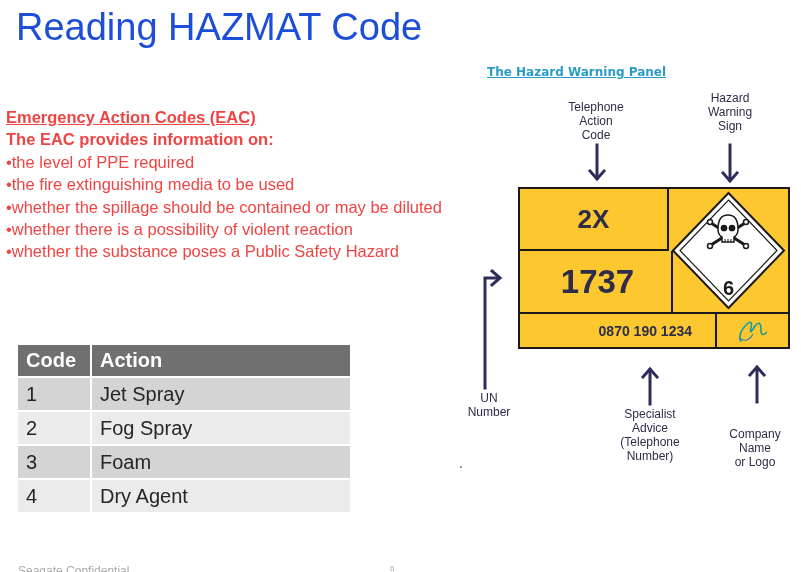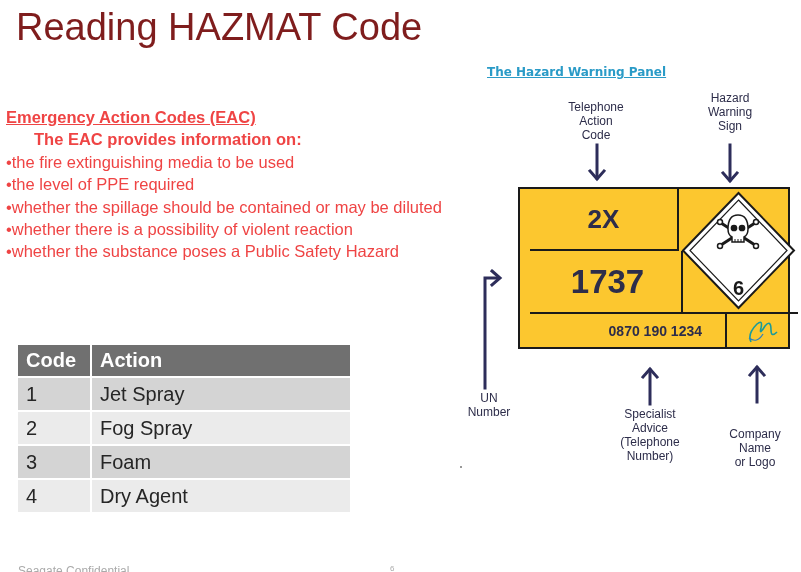--- a/index.html
+++ b/index.html
@@ -1,51 +1,51 @@
 <!DOCTYPE html>
 <html><head>
 <meta charset="utf-8">
 <style>
   html, body { margin:0; padding:0; }
   body { width:801px; height:572px; background:#ffffff; position:relative; overflow:hidden; font-family:"Liberation Sans", sans-serif; }
-  .title { position:absolute; left:16px; top:6px; font-size:38px; color:#7f1d1d; font-weight:normal; letter-spacing:0; }
+  .title { position:absolute; left:16px; top:6px; font-size:38px; color:#1d4ed8; font-weight:normal; letter-spacing:0; }
   .eac { position:absolute; left:6px; top:106px; font-size:16.5px; color:#ef4444; line-height:22.4px; }
   .eac .h1 { font-weight:bold; text-decoration:underline; }
-  .eac .h2 { font-weight:bold;margin-left:28px; }
+  .eac .h2 { font-weight:bold; }
   .eac .b { white-space:nowrap; }
   table.codes { position:absolute; left:18px; top:345px; border-collapse:collapse; font-size:20px; color:#262626; }
   table.codes th { background:#707070; color:#ffffff; text-align:left; font-weight:bold; height:31px; padding:0 8px; }
   table.codes td { height:32px; padding:0 8px; border-top:2px solid #fff; }
   table.codes th + th, table.codes td + td { border-left:2px solid #fff; }
   table.codes tr.odd td { background:#d4d4d4; }
   table.codes tr.even td { background:#ebebeb; }
   .c1 { width:56px; } .c2 { width:242px; }
   .hwp-link { position:absolute; left:460px; top:65px; font-family:"DejaVu Sans", sans-serif; font-size:12px; font-weight:bold; color:#2a9bc7; text-decoration:underline;margin-left:27px; }
   .lbl { position:absolute; font-size:12px; color:#2d2d4a; text-align:center; line-height:14px; }
   .panel { position:absolute; left:518px; top:187px; width:272px; height:162px; background:#fcc72f; border:2px solid #1a1a1a; box-sizing:border-box; }
-  .cell { position:absolute; border-color:#1a1a1a; border-style:solid; border-width:0; box-sizing:border-box; display:flex; align-items:center; justify-content:center; color:#2d2d4a; font-weight:bold;margin-left:10px; }
+  .cell { position:absolute; border-color:#1a1a1a; border-style:solid; border-width:0; box-sizing:border-box; display:flex; align-items:center; justify-content:center; color:#2d2d4a; font-weight:bold; }
   .eac-cell { left:0; top:0; width:149px; height:62px; border-right-width:2px; border-bottom-width:2px; font-size:26px; }
   .un-cell { left:4px; top:62px; width:149px; height:61px; border-right-width:2px; font-size:33px; }
   .sign-cell { left:149px; top:0; width:119px; height:123px; }
   .tel-cell { left:0; top:123px; width:197px; height:35px; border-top-width:2px; border-right-width:2px; font-size:14px; justify-content:flex-end; padding-right:23px; }
   .logo-cell { left:197px; top:123px; width:71px; height:35px; border-top-width:2px; }
   .footer { position:absolute; left:18px; top:564px; font-size:12px; color:#aaaaaa; }
   .footer-page { position:absolute; left:390px; top:564px; font-size:8px; color:#aaaaaa; }
   .dot { position:absolute; left:460px; top:466px; width:2px; height:2px; background:#999; }
 </style>
 </head>
 <body>
 
 <div class="title">Reading HAZMAT Code</div>
 
 <div class="eac">
   <div class="h1">Emergency Action Codes (EAC)</div>
   <div class="h2">The EAC provides information on:</div>
+  <div class="b">•the level of PPE required</div>
   <div class="b">•the fire extinguishing media to be used</div>
-  <div class="b">•the level of PPE required</div>
   <div class="b">•whether the spillage should be contained or may be diluted</div>
   <div class="b">•whether there is a possibility of violent reaction</div>
   <div class="b">•whether the substance poses a Public Safety Hazard</div>
 </div>
 
 <table class="codes">
   <tbody>
       <tr>
     <th class="c1">Code</th>
     <th class="c2">Action</th>

